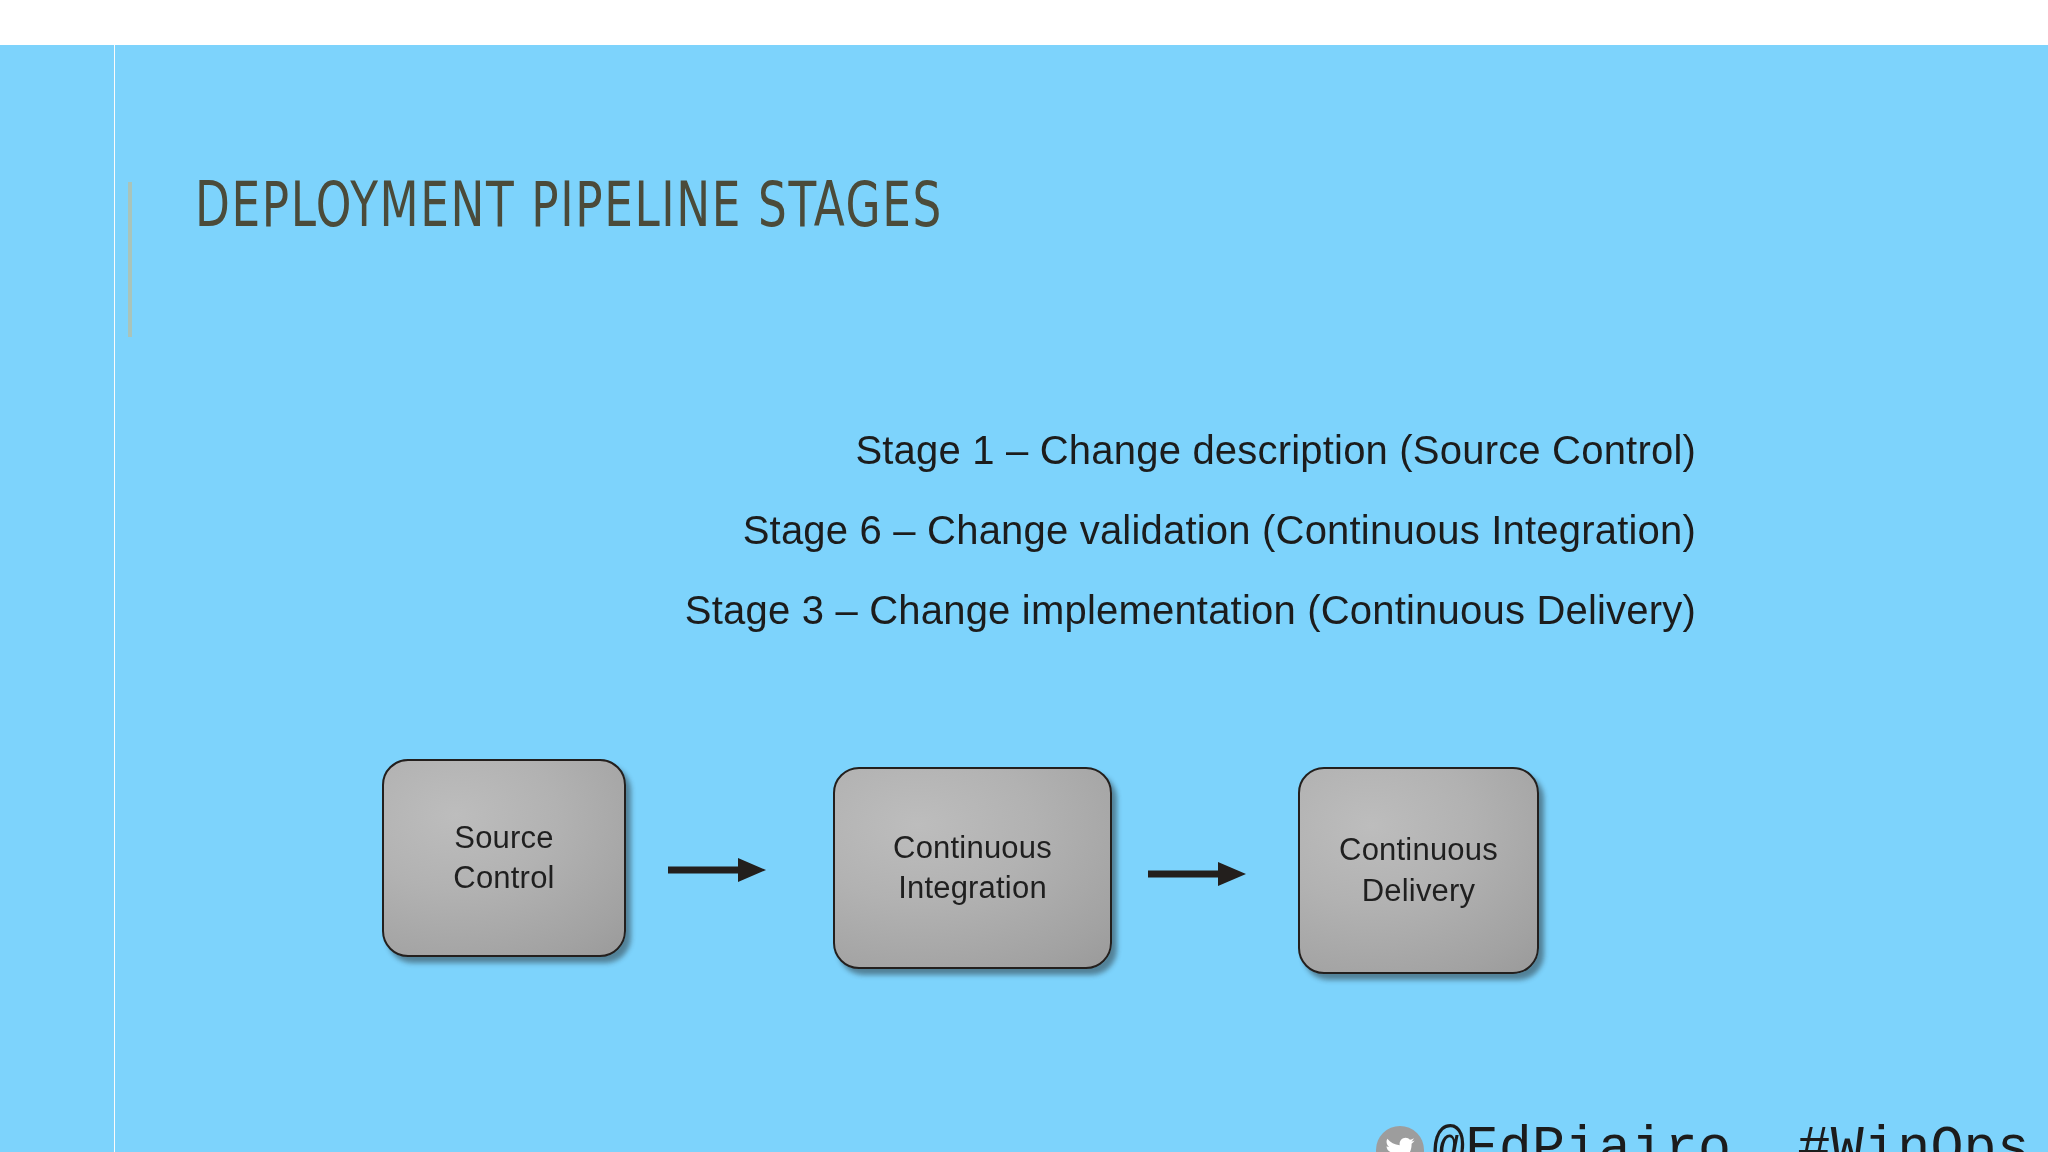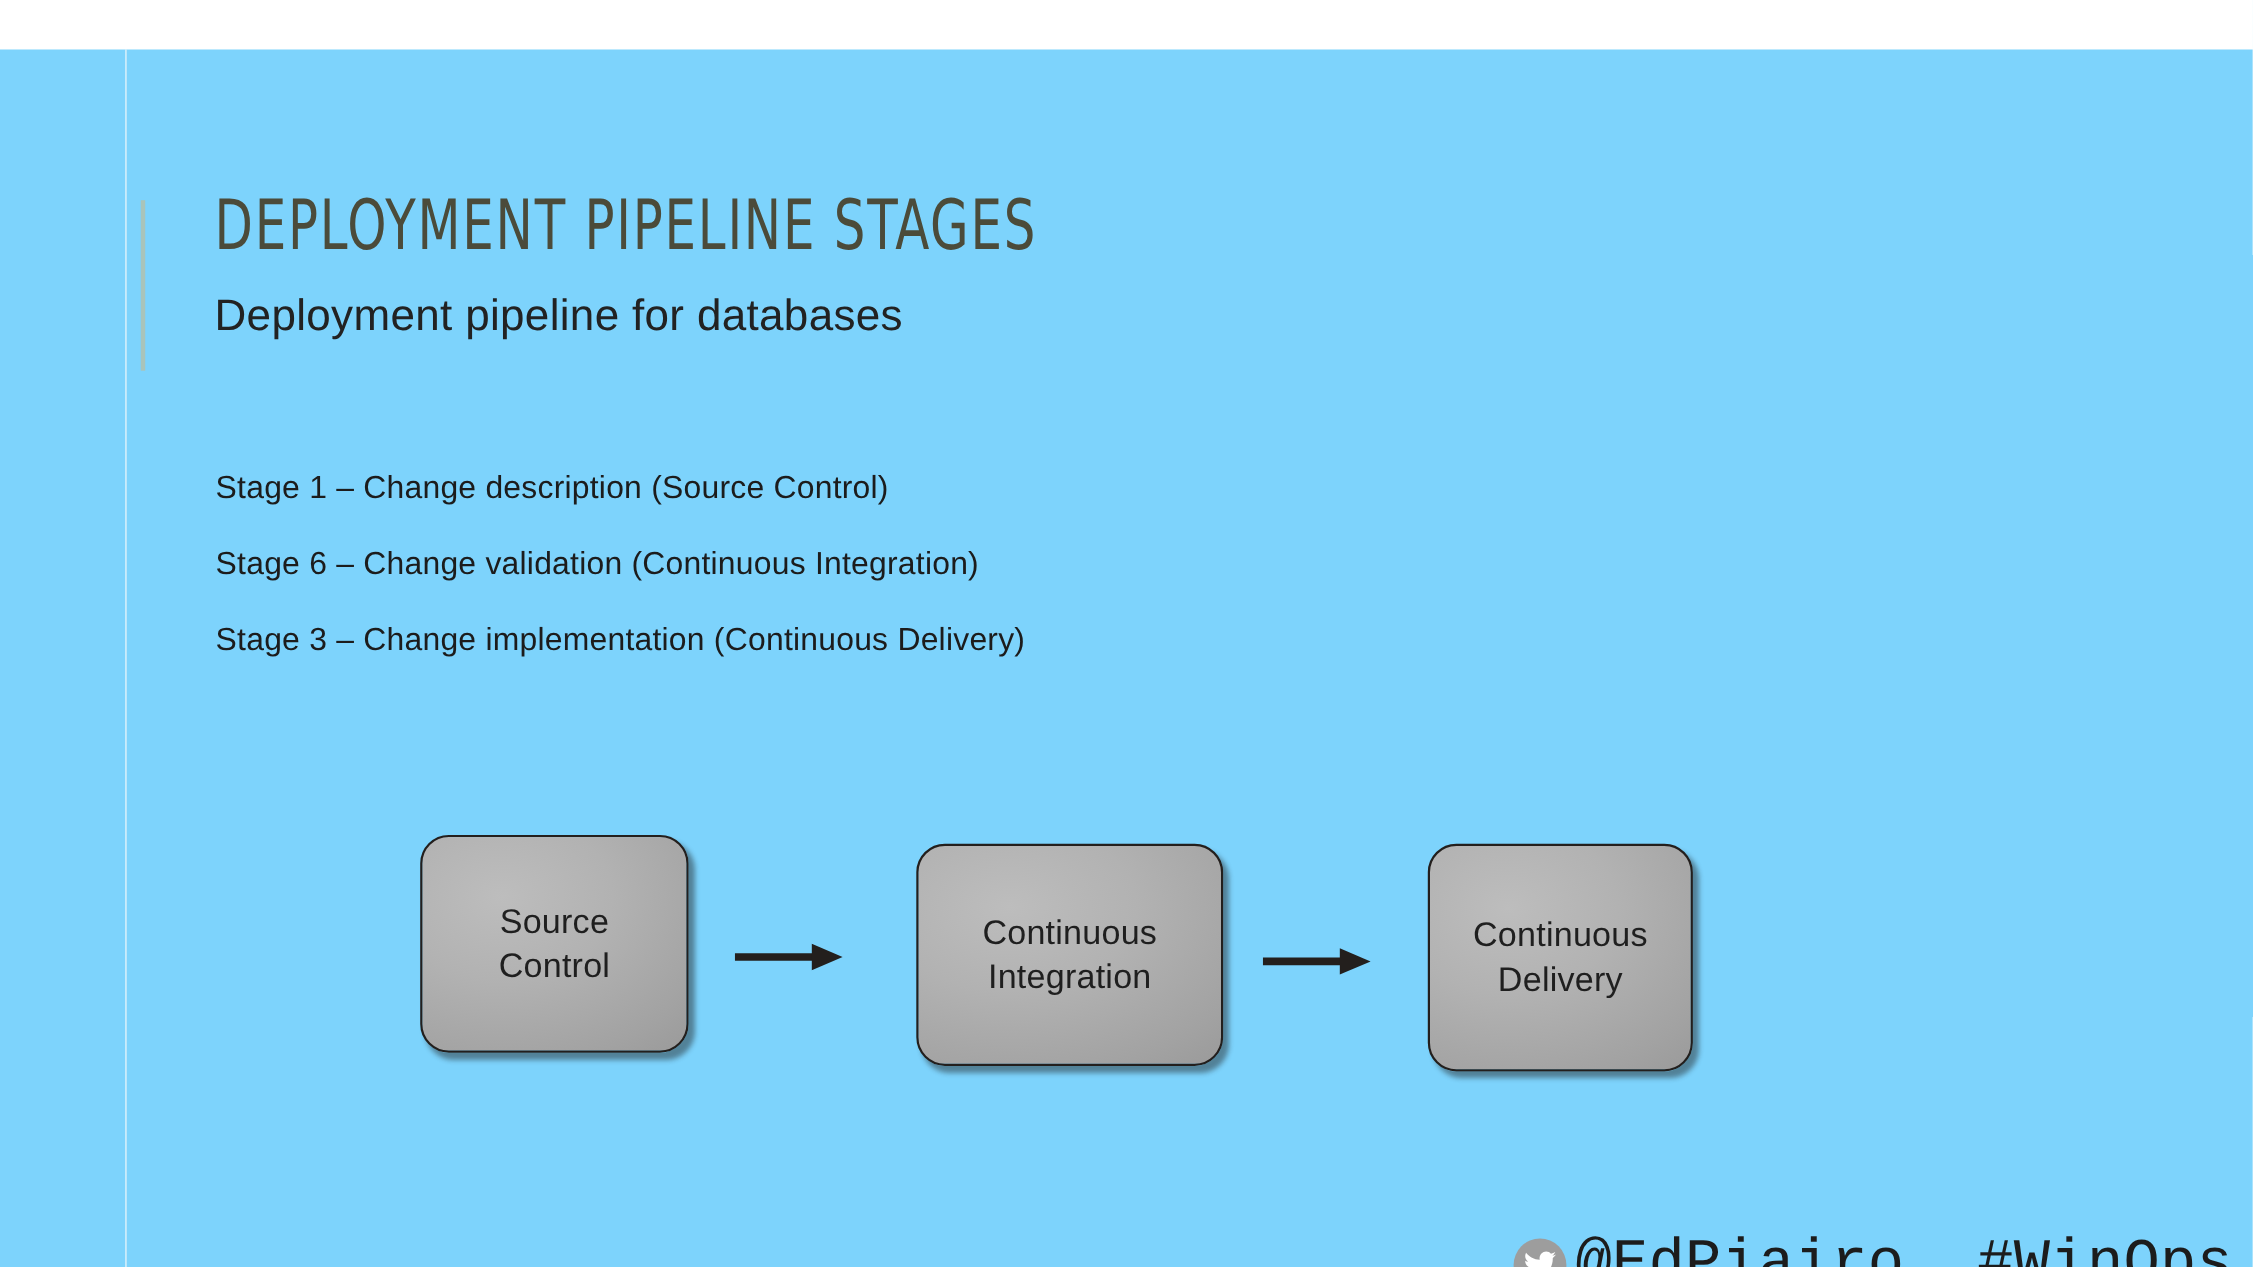--- a/index.html
+++ b/index.html
@@ -78,27 +78,28 @@
 
   
   .stage-list {
     position: absolute;
     left: 196px;
     top: 385px;
     width: 1500px;
   }
   .stage-line {
     font-family: "Liberation Sans", sans-serif;
-    font-size: 29px;
+    font-size: 40px;
     font-weight: 400;
     color: #1c1c1c;
     letter-spacing: 0.2px;
     line-height: 1.0;
     margin-bottom: 40px;
     white-space: nowrap;
+    text-align: right;
   }
 
   
   .diagram {
     position: absolute;
     left: 0;
     top: 0;
     width: 2048px;
     height: 1152px;
     pointer-events: none;
@@ -171,21 +172,20 @@
 <body>
 
 <div class="slide">
 
   <div class="content-edge"></div>
 
   <div class="title-accent-bar"></div>
 
   <div class="title-block">
     <h1 class="slide-title">Deployment Pipeline Stages</h1>
-    <p class="slide-subtitle">Deployment pipeline for databases</p>
   </div>
 
   <div class="stage-list">
     <div class="stage-line">Stage 1 – Change description (Source Control)</div>
     <div class="stage-line">Stage 6 – Change validation (Continuous Integration)</div>
     <div class="stage-line">Stage 3 – Change implementation (Continuous Delivery)</div>
   </div>
 
   <div class="diagram">
 

